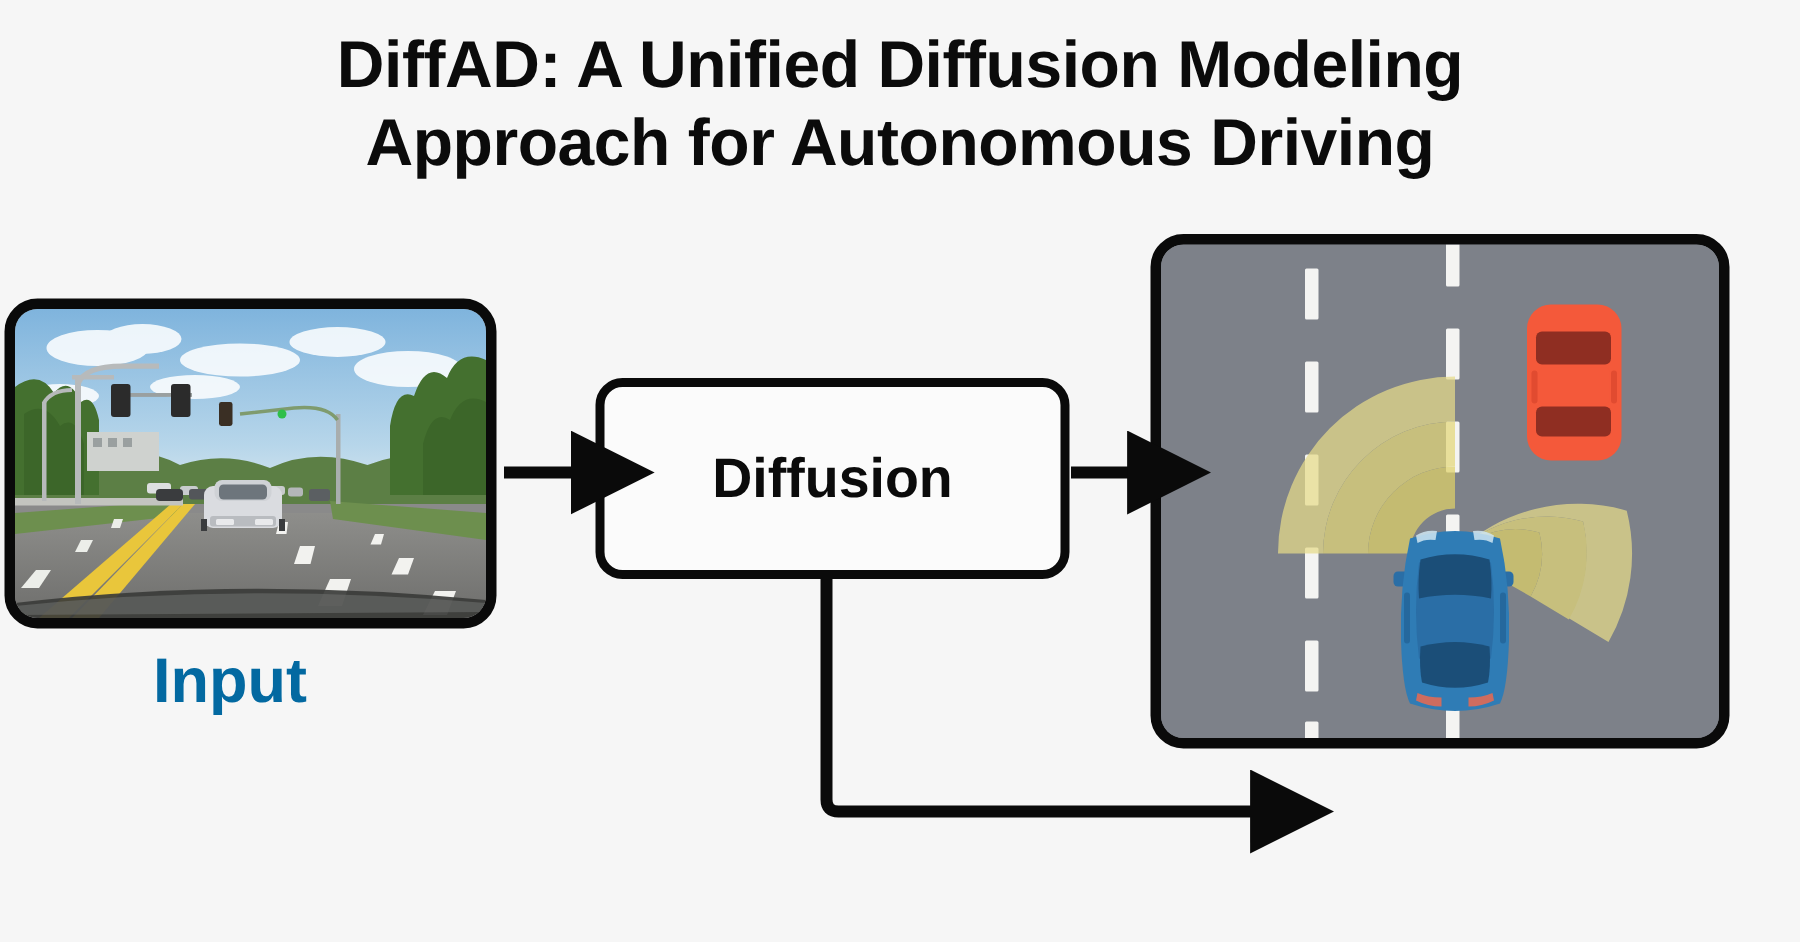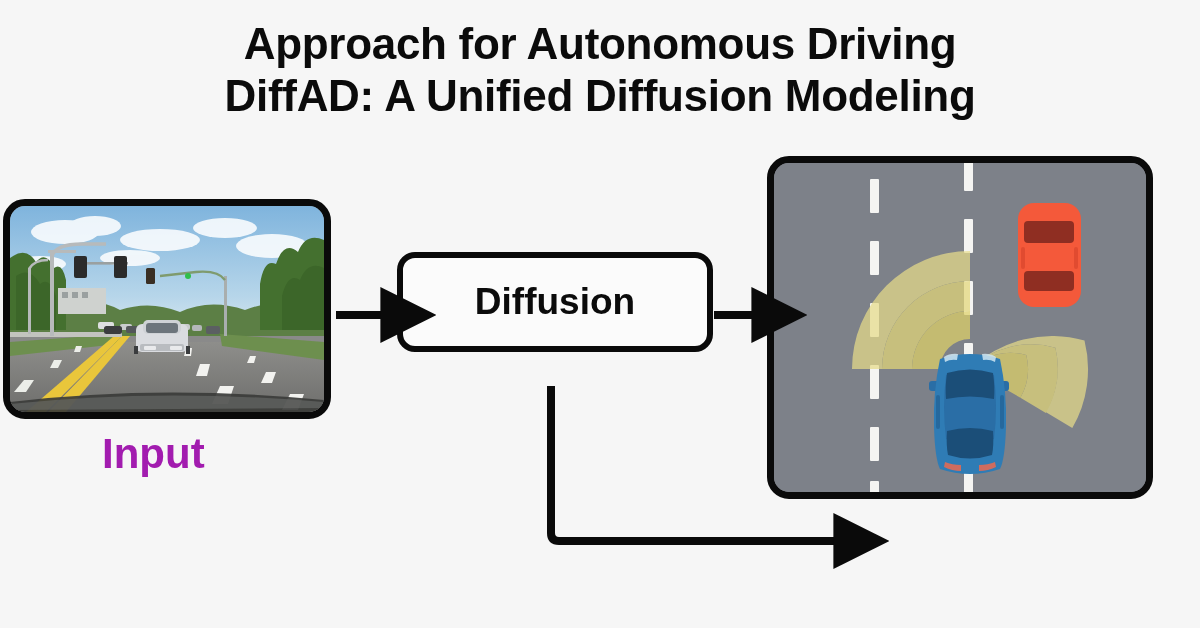--- a/index.html
+++ b/index.html
@@ -64,21 +64,21 @@
     background: #7d8189;
   }
   #bev { position:absolute; inset:0; }
 
   
   #process-box {
     position: absolute;
     left: 397px;
     top: 252px;
     width: 316px;
-    height: 100px;
+    height: 134px;
     background: #fbfbfb;
     border: 6px solid #0a0a0a;
     border-radius: 18px;
     box-sizing: border-box;
     display: flex;
     flex-direction: column;
     align-items: center;
     justify-content: center;
     font-weight: bold;
     font-size: 37px;
@@ -92,34 +92,34 @@
     left: 0; top: 0;
     width: 1200px; height: 628px;
     pointer-events: none;
   }
 
   
   .big-label {
     position: absolute;
     font-weight: bold;
     font-size: 42px;
-    color: #a21caf;
+    color: #0369a1;
     white-space: nowrap;
   }
   #input-label  { left: 102px; top: 430px; }
   #output-label { left: 877px; top: 508px; }
 </style>
 </head>
 <body style="background: rgb(246, 246, 246);">
 
 <div id="stage" style="background: rgb(246, 246, 246);">
 
   <div id="title">
+    <span class="tline">DiffAD: A Unified Diffusion Modeling</span>
     <span class="tline">Approach for Autonomous Driving</span>
-    <span class="tline">DiffAD: A Unified Diffusion Modeling</span>
   </div>
 
   <div class="panel" id="input-panel">
     <svg id="dashcam" viewBox="0 0 314 206" preserveAspectRatio="none">
       <defs>
         <linearGradient id="skyg" x1="0" y1="0" x2="0" y2="1">
           <stop offset="0%" stop-color="#7fb4dd"></stop>
           <stop offset="70%" stop-color="#b7d6ea"></stop>
           <stop offset="100%" stop-color="#dbe8ef"></stop>
         </linearGradient>

